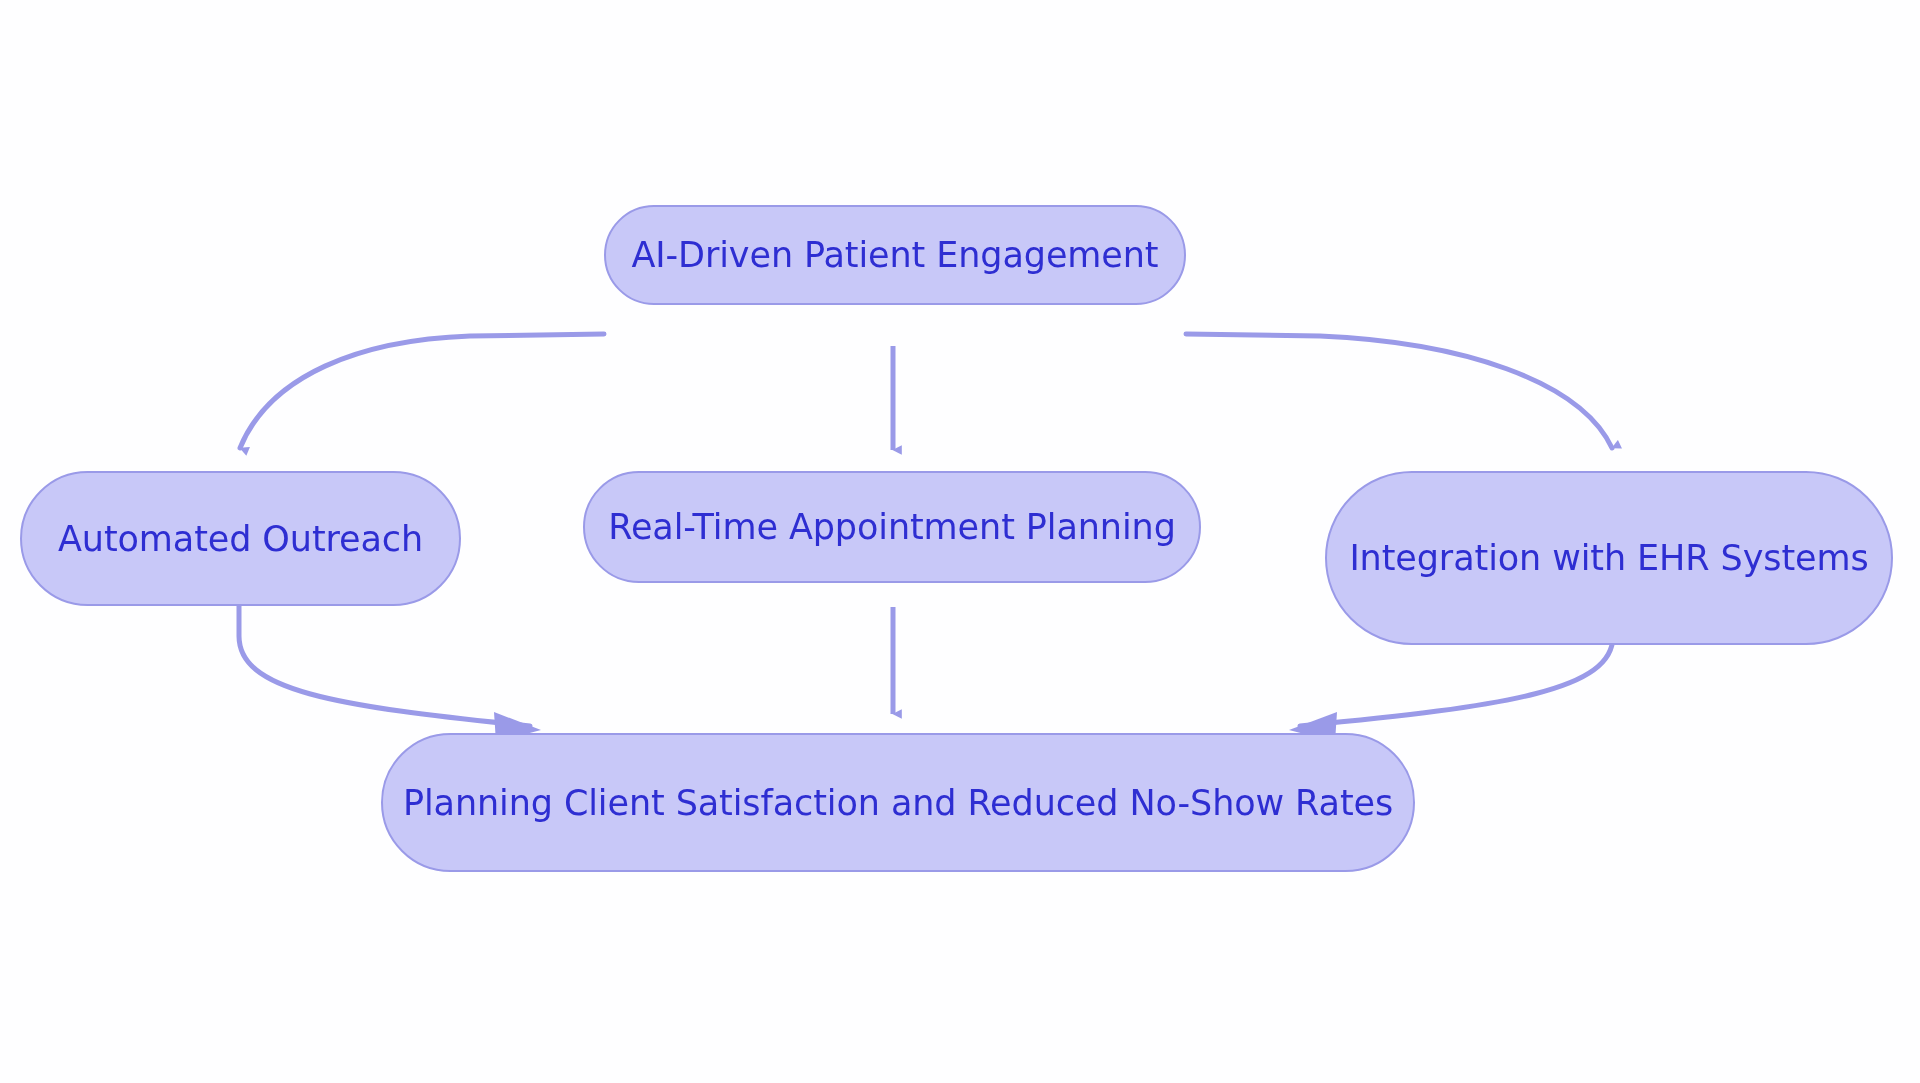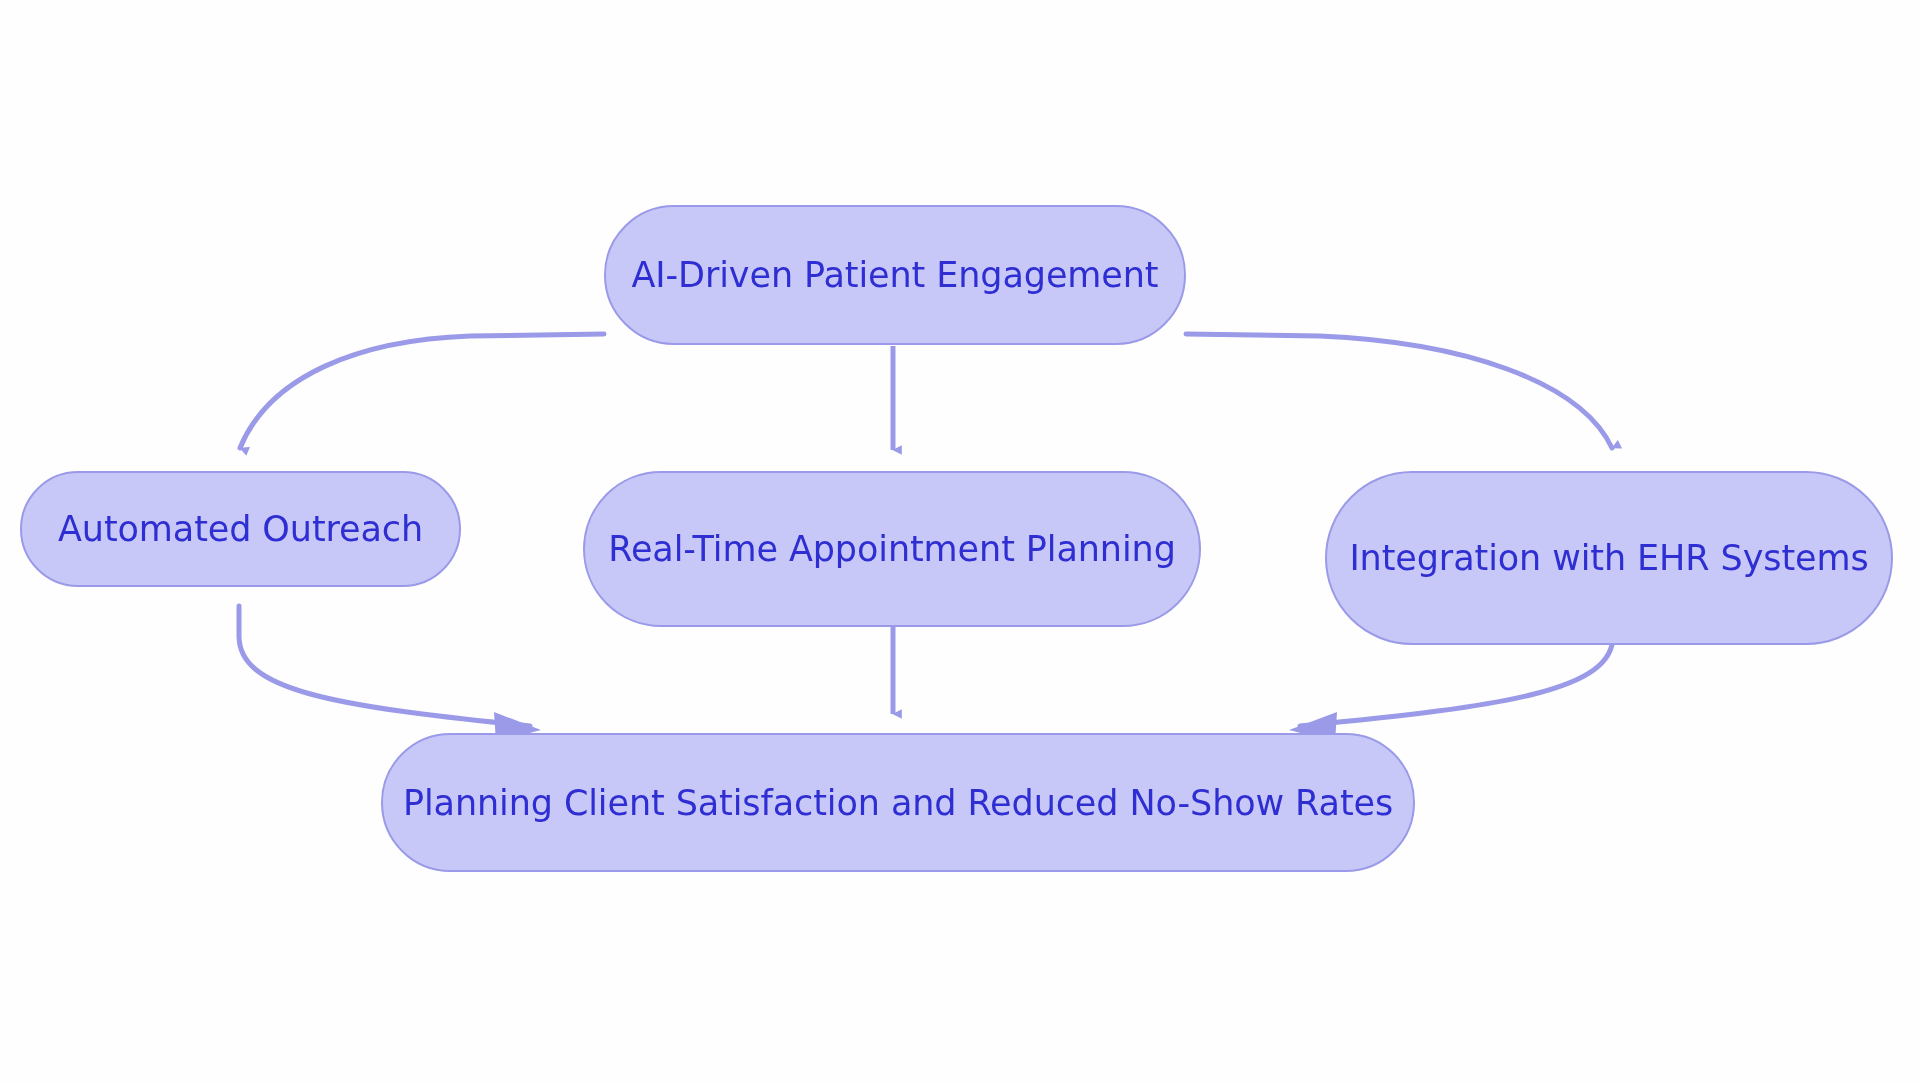--- a/index.html
+++ b/index.html
@@ -37,32 +37,32 @@
     letter-spacing: -0.1px;
   }
   .node-label {
     display: block;
     font-weight: 400;
   }
 
   
   #node-root {
     left: 604px;  top: 205px;
-    width: 582px; height: 140px;
+    width: 582px; height: 100px;
     font-size: 35px;
   }
   #node-outreach {
     left: 20px;   top: 471px;
-    width: 441px; height: 116px;
+    width: 441px; height: 135px;
     font-size: 35px;
     align-items: center;
   }
   #node-planning {
     left: 583px;  top: 471px;
-    width: 618px; height: 156px;
+    width: 618px; height: 112px;
     font-size: 35px;
   }
   #node-ehr {
     left: 1325px; top: 471px;
     width: 568px; height: 174px;
     font-size: 35px;
     text-align: center;
   }
   #node-outcome {
     left: 381px;  top: 733px;

